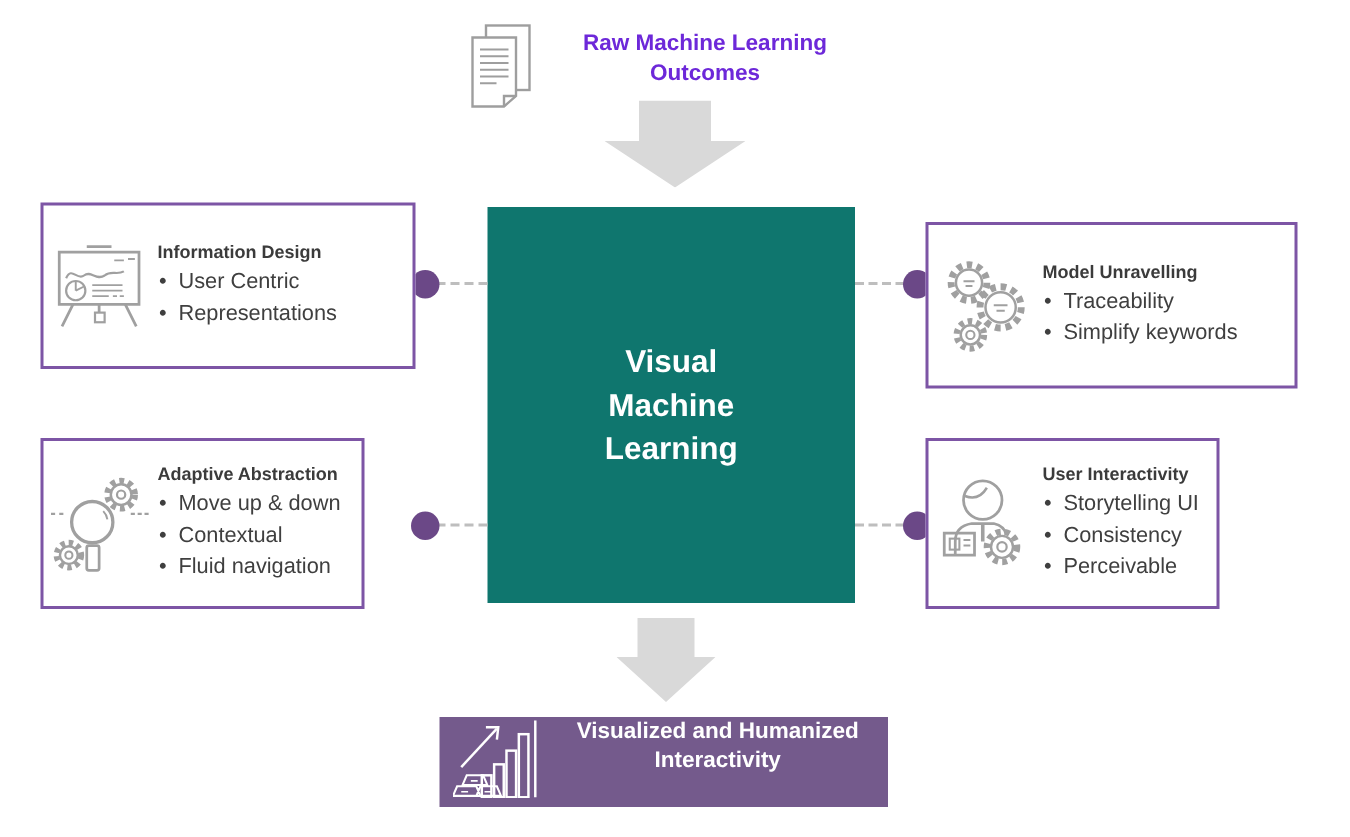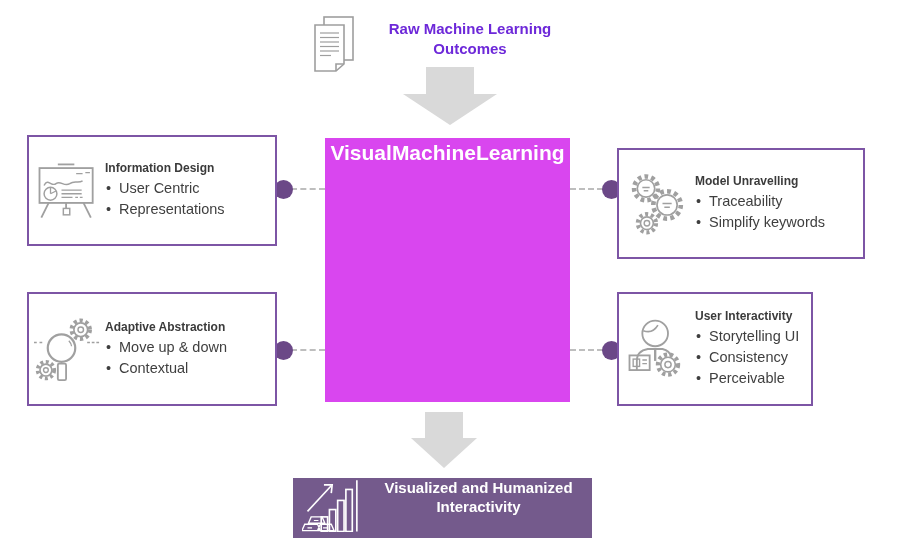--- a/index.html
+++ b/index.html
@@ -11,21 +11,21 @@
   .source-label{
     position:absolute;left:372px;top:19px;width:196px;text-align:center;
     font-size:15px;font-weight:bold;color:#6d28d9;line-height:20px;
   }
   .doc-icon{position:absolute;left:311px;top:14px;}
   
   .arrow{position:absolute;}
   
   .center-box{
     position:absolute;left:325px;top:138px;width:245px;height:264px;
-    background:#d946ef;display:flex;flex-direction:row;justify-content:center;
+    background:#0f766e;display:flex;flex-direction:column;justify-content:center;
     text-align:center;color:#ffffff;font-weight:bold;font-size:21px;line-height:29px;
   }
   
   .sidebox{
     position:absolute;background:#ffffff;border:2px solid #7d55a5;
     box-sizing:border-box;display:flex;align-items:center;
   }
   .icon-wrap{flex:0 0 76px;display:flex;justify-content:center;align-items:center;}
   .sidebox .content{flex:1;padding-right:4px;}
   .box-title{font-size:12px;font-weight:bold;color:#3b3b3b;margin:0 0 3px 0;}
@@ -109,40 +109,41 @@
     </div>
     <div class="content">
       <div class="box-title">Information Design</div>
       <ul class="bullets">
         <li>User Centric</li>
         <li>Representations</li>
       </ul>
     </div>
   </div>
 
-  <div class="sidebox" style="left:27px;top:292px;width:250px;height:114px;">
+  <div class="sidebox" style="left:27px;top:292px;width:216px;height:114px;">
     <div class="icon-wrap">
       <svg width="66" height="68" viewBox="0 0 72 74" fill="none" stroke="#a0a0a0">
         <circle cx="51" cy="16" r="10" stroke-width="4.5" stroke-dasharray="3.5 3"></circle>
         <circle cx="51" cy="16" r="7.5" stroke-width="1.8"></circle>
         <circle cx="51" cy="16" r="3" stroke-width="1.6"></circle>
         <circle cx="30" cy="36" r="15" stroke-width="2.4"></circle>
         <rect x="26" y="53" width="9" height="18" rx="1.5" stroke-width="2"></rect>
         <path d="M38,28 a11,11 0 0 1 3,6" stroke-width="1.4"></path>
         <circle cx="13" cy="60" r="9" stroke-width="4.2" stroke-dasharray="3.2 2.8"></circle>
         <circle cx="13" cy="60" r="6.5" stroke-width="1.8"></circle>
         <circle cx="13" cy="60" r="2.6" stroke-width="1.5"></circle>
         <path d="M0,30 h3 M6,30 h3 M58,30 h3 M63,30 h3 M68,30 h3" stroke-width="1.6"></path>
       </svg>
     </div>
     <div class="content">
       <div class="box-title">Adaptive Abstraction</div>
       <ul class="bullets">
         <li>Move up &amp; down</li>
         <li>Contextual</li>
+        <li>Fluid navigation</li>
       </ul>
     </div>
   </div>
 
   <div class="sidebox" style="left:617px;top:134px;width:248px;height:111px;margin-top:14px;">
     <div class="icon-wrap">
       <svg width="66" height="68" viewBox="0 0 72 74" fill="none" stroke="#a0a0a0">
         <circle cx="24" cy="20" r="13" stroke-width="5" stroke-dasharray="4 3.4"></circle>
         <circle cx="24" cy="20" r="9.5" stroke-width="1.8"></circle>
         <path d="M20,19 h8 M21.5,22.5 h5" stroke-width="1.5"></path>

